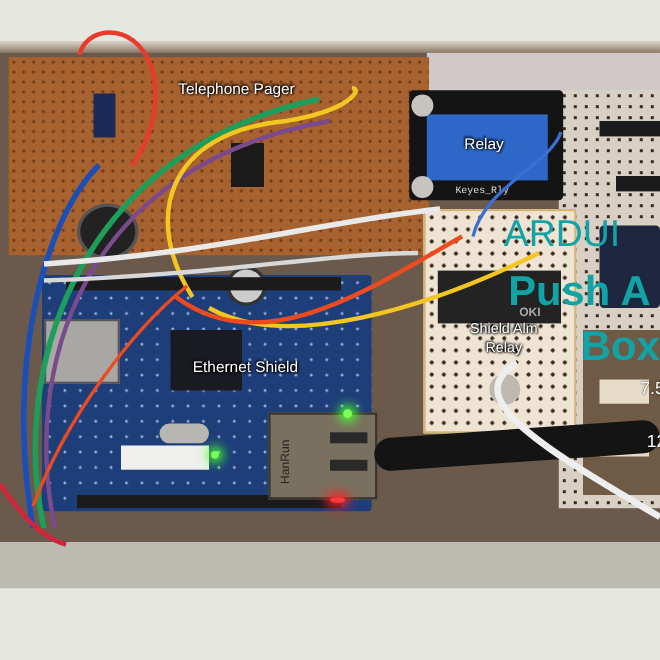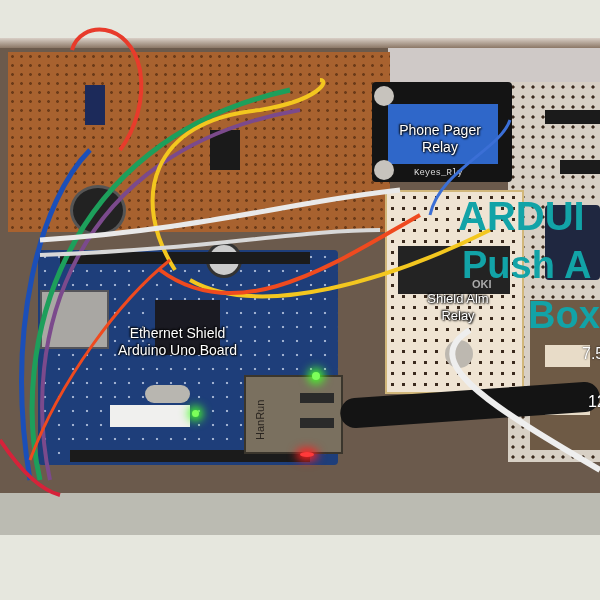--- a/index.html
+++ b/index.html
@@ -27,21 +27,21 @@
   .relay2 { left:398px; top:246px; width:112px; height:48px; background:#232323; }
   .right-board { left:508px; top:82px; width:92px; height:380px; background:#d8d0c5;
      background-image:radial-gradient(circle,#3b2a1d 1.4px,transparent 1.8px); background-size:10px 10px; }
   .right-lower { left:530px; top:300px; width:70px; height:150px; background:#6e5a45; }
   .cable { left:340px; top:390px; width:260px; height:30px; background:#141414; border-radius:15px; transform:rotate(-4deg); }
   .cap { border-radius:50%; background:#222; border:3px solid #555; }
   svg.wires { position:absolute; left:0; top:0; }
   .label { position:absolute; color:#ffffff; font-size:14px; text-align:center; line-height:17px;
            text-shadow:0 0 2px #000, 1px 1px 2px #000, -1px -1px 2px #000; white-space:nowrap; }
   .title { position:absolute; color:#12a3a7; white-space:nowrap; line-height:1; }
-  .title-bold { font-weight:bold; font-size:40px; }
+  .title-bold { font-weight:normal; font-size:34px; }
   .title-light { font-size:38px; font-weight:bold; }
   .val { position:absolute; color:#fff; font-size:16px; text-shadow:0 0 2px #000; }
   .led-g { border-radius:50%; background:#7dff5a; box-shadow:0 0 10px 4px #47ff2a; }
   .led-r { border-radius:50%; background:#ff3a3a; box-shadow:0 0 10px 4px #ff2020; }
 </style>
 </head>
 <body>
 
 <div class="abs top-bg"></div>
 <div class="abs case"></div>
@@ -102,32 +102,31 @@
   <path d="M160 270 C 240 330, 340 260, 420 215" stroke="#ef4a1f" stroke-width="4" fill="none"></path>
   <path d="M30 460 C 60 380, 120 300, 170 260" stroke="#ef4a1f" stroke-width="3" fill="none"></path>
   <path d="M400 190 C 300 200, 200 230, 40 240" stroke="#e9e9e9" stroke-width="5" fill="none"></path>
   <path d="M380 230 C 300 230, 200 250, 40 255" stroke="#d8d8d8" stroke-width="4" fill="none"></path>
   <path d="M470 330 C 420 360, 480 400, 600 470" stroke="#eeeeee" stroke-width="6" fill="none"></path>
   <path d="M430 215 C 440 170, 500 150, 510 120" stroke="#3b6fd6" stroke-width="3" fill="none"></path>
   <path d="M0 440 C 20 470, 40 490, 60 495" stroke="#d6223a" stroke-width="4" fill="none"></path>
 </svg>
 
 <div class="label" style="left:140px;top:72px;width:150px;">
+  <div>Telephone Pager</div>
 </div>
 <div class="label" style="left:390px;top:122px;width:100px;">
-  <div>Phone Pager</div>
   <div>Relay</div>
 </div>
 <div class="label" style="left:418px;top:290px;width:80px;font-size:13px;">
   <div>Shield Alm</div>
   <div>Relay</div>
 </div>
-<div class="label" style="left:100px;top:325px;width:155px;">
+<div class="label" style="left:116px;top:325px;width:155px;text-align:right;">
   <div>Ethernet Shield</div>
-  <div>Arduino Uno Board</div>
 </div>
 
 <div class="title title-bold" style="left:458px;top:196px;">ARDUI</div>
 <div class="title title-light" style="left:462px;top:246px;">Push A</div>
 <div class="title title-light" style="left:528px;top:296px;">Box</div>
 
 <div class="val" style="left:582px;top:345px;">7.5</div>
 <div class="val" style="left:588px;top:393px;">12</div>
 
 </body></html>

